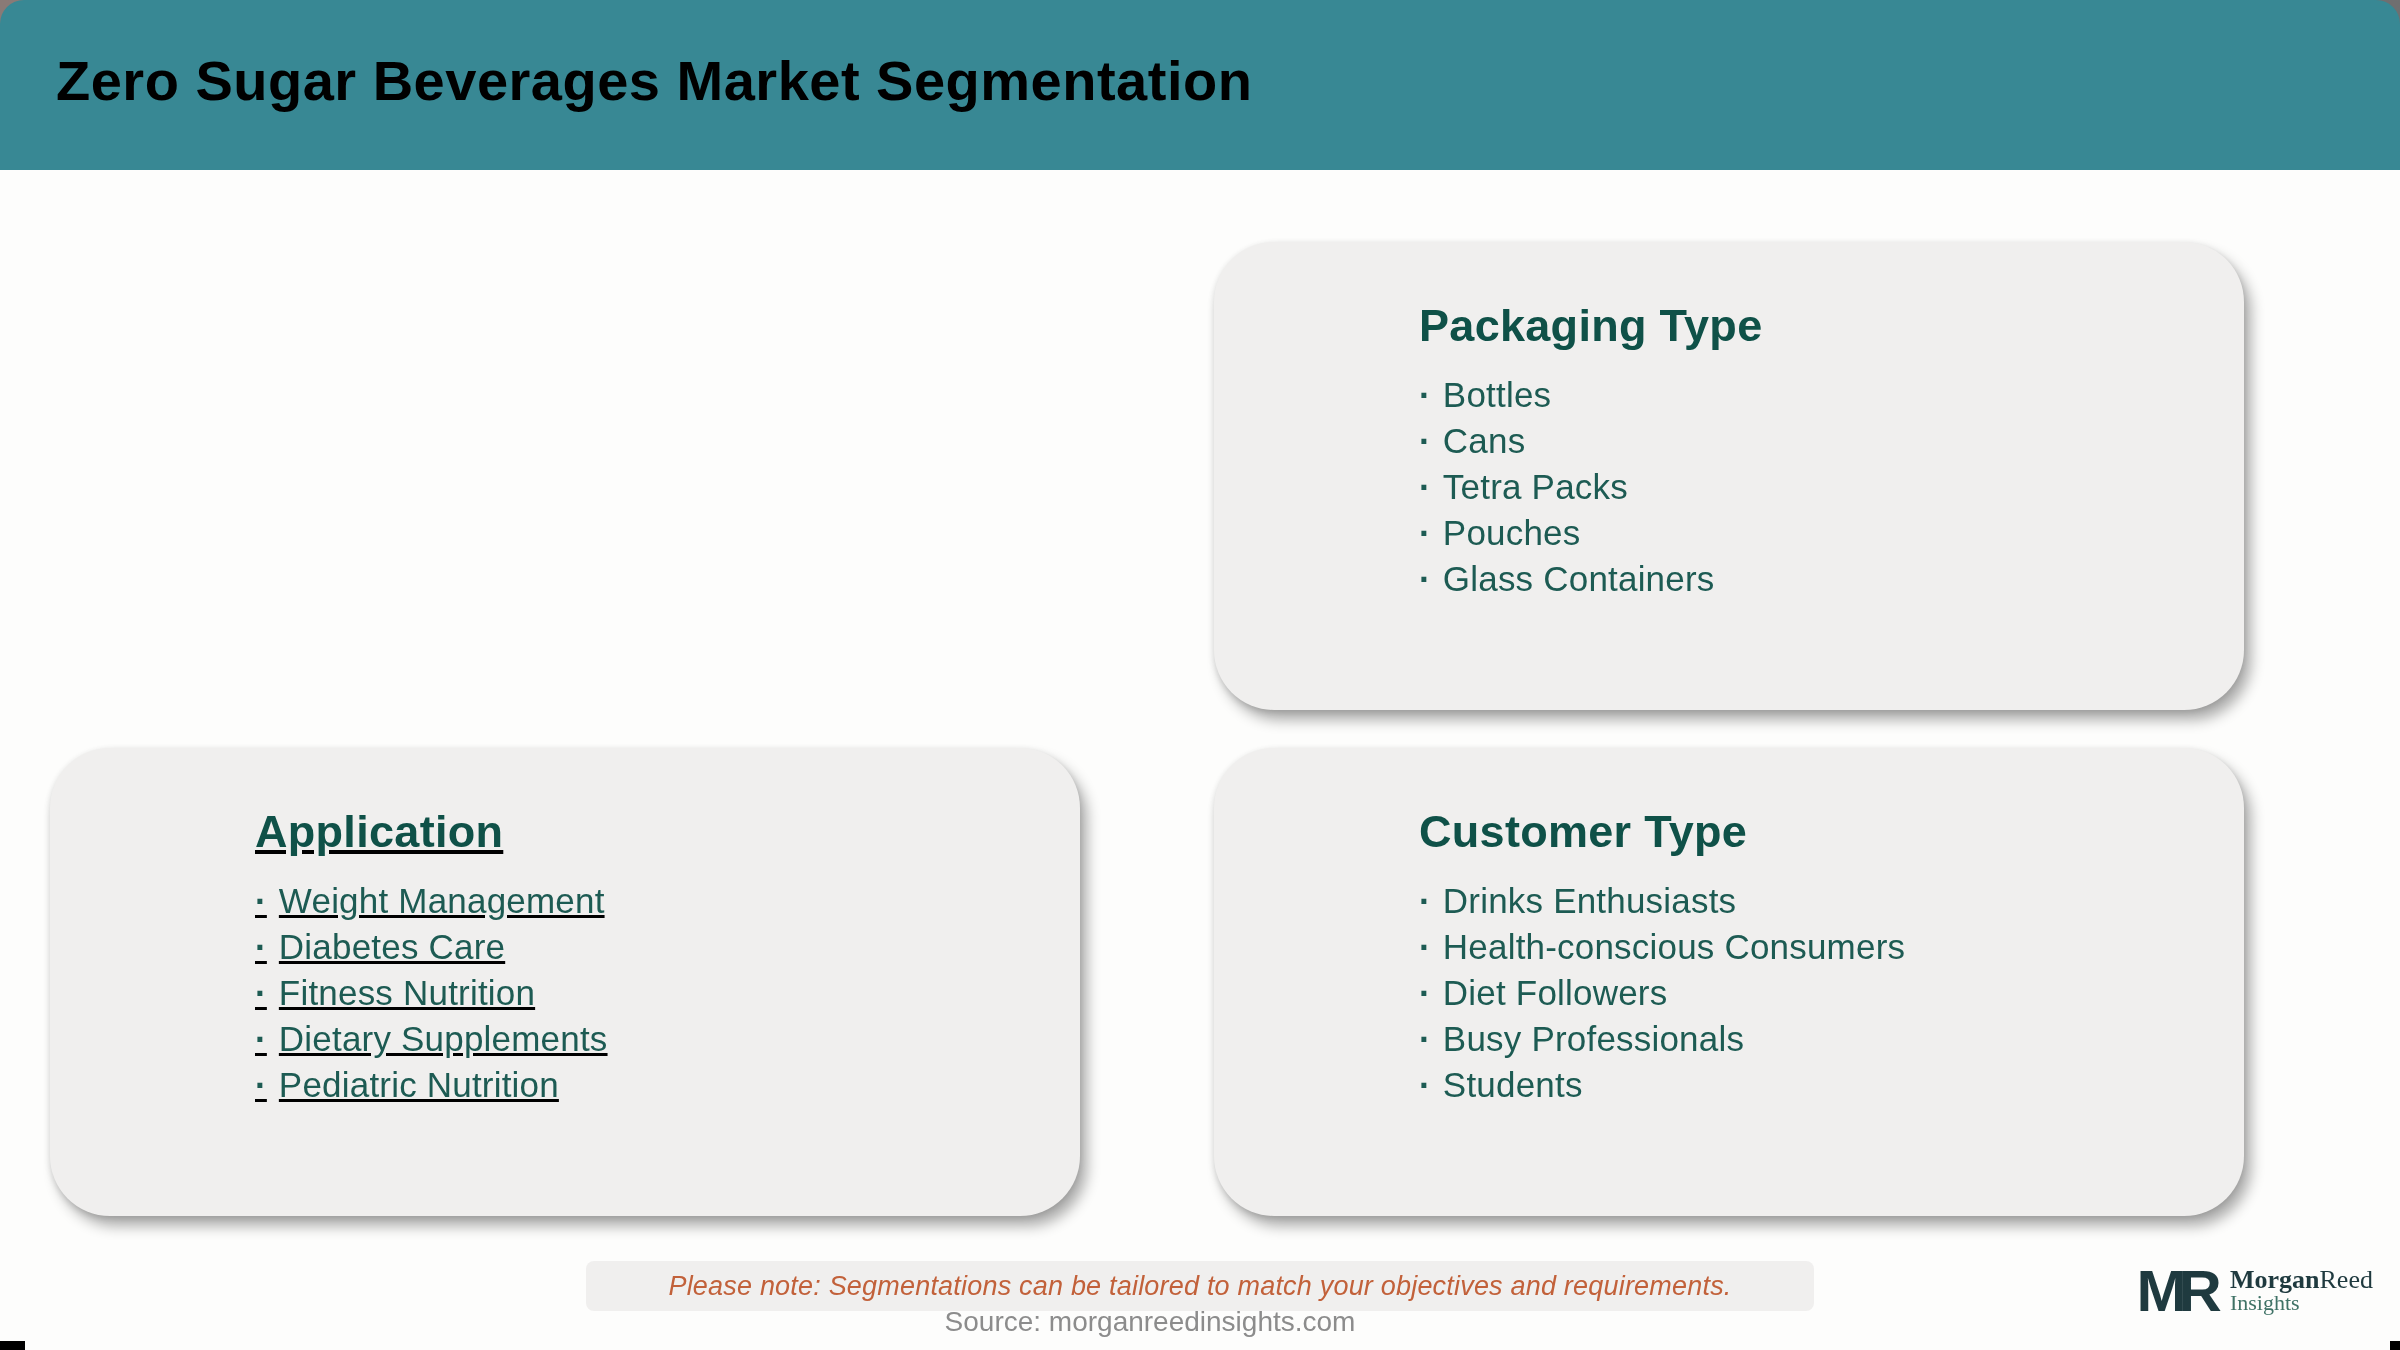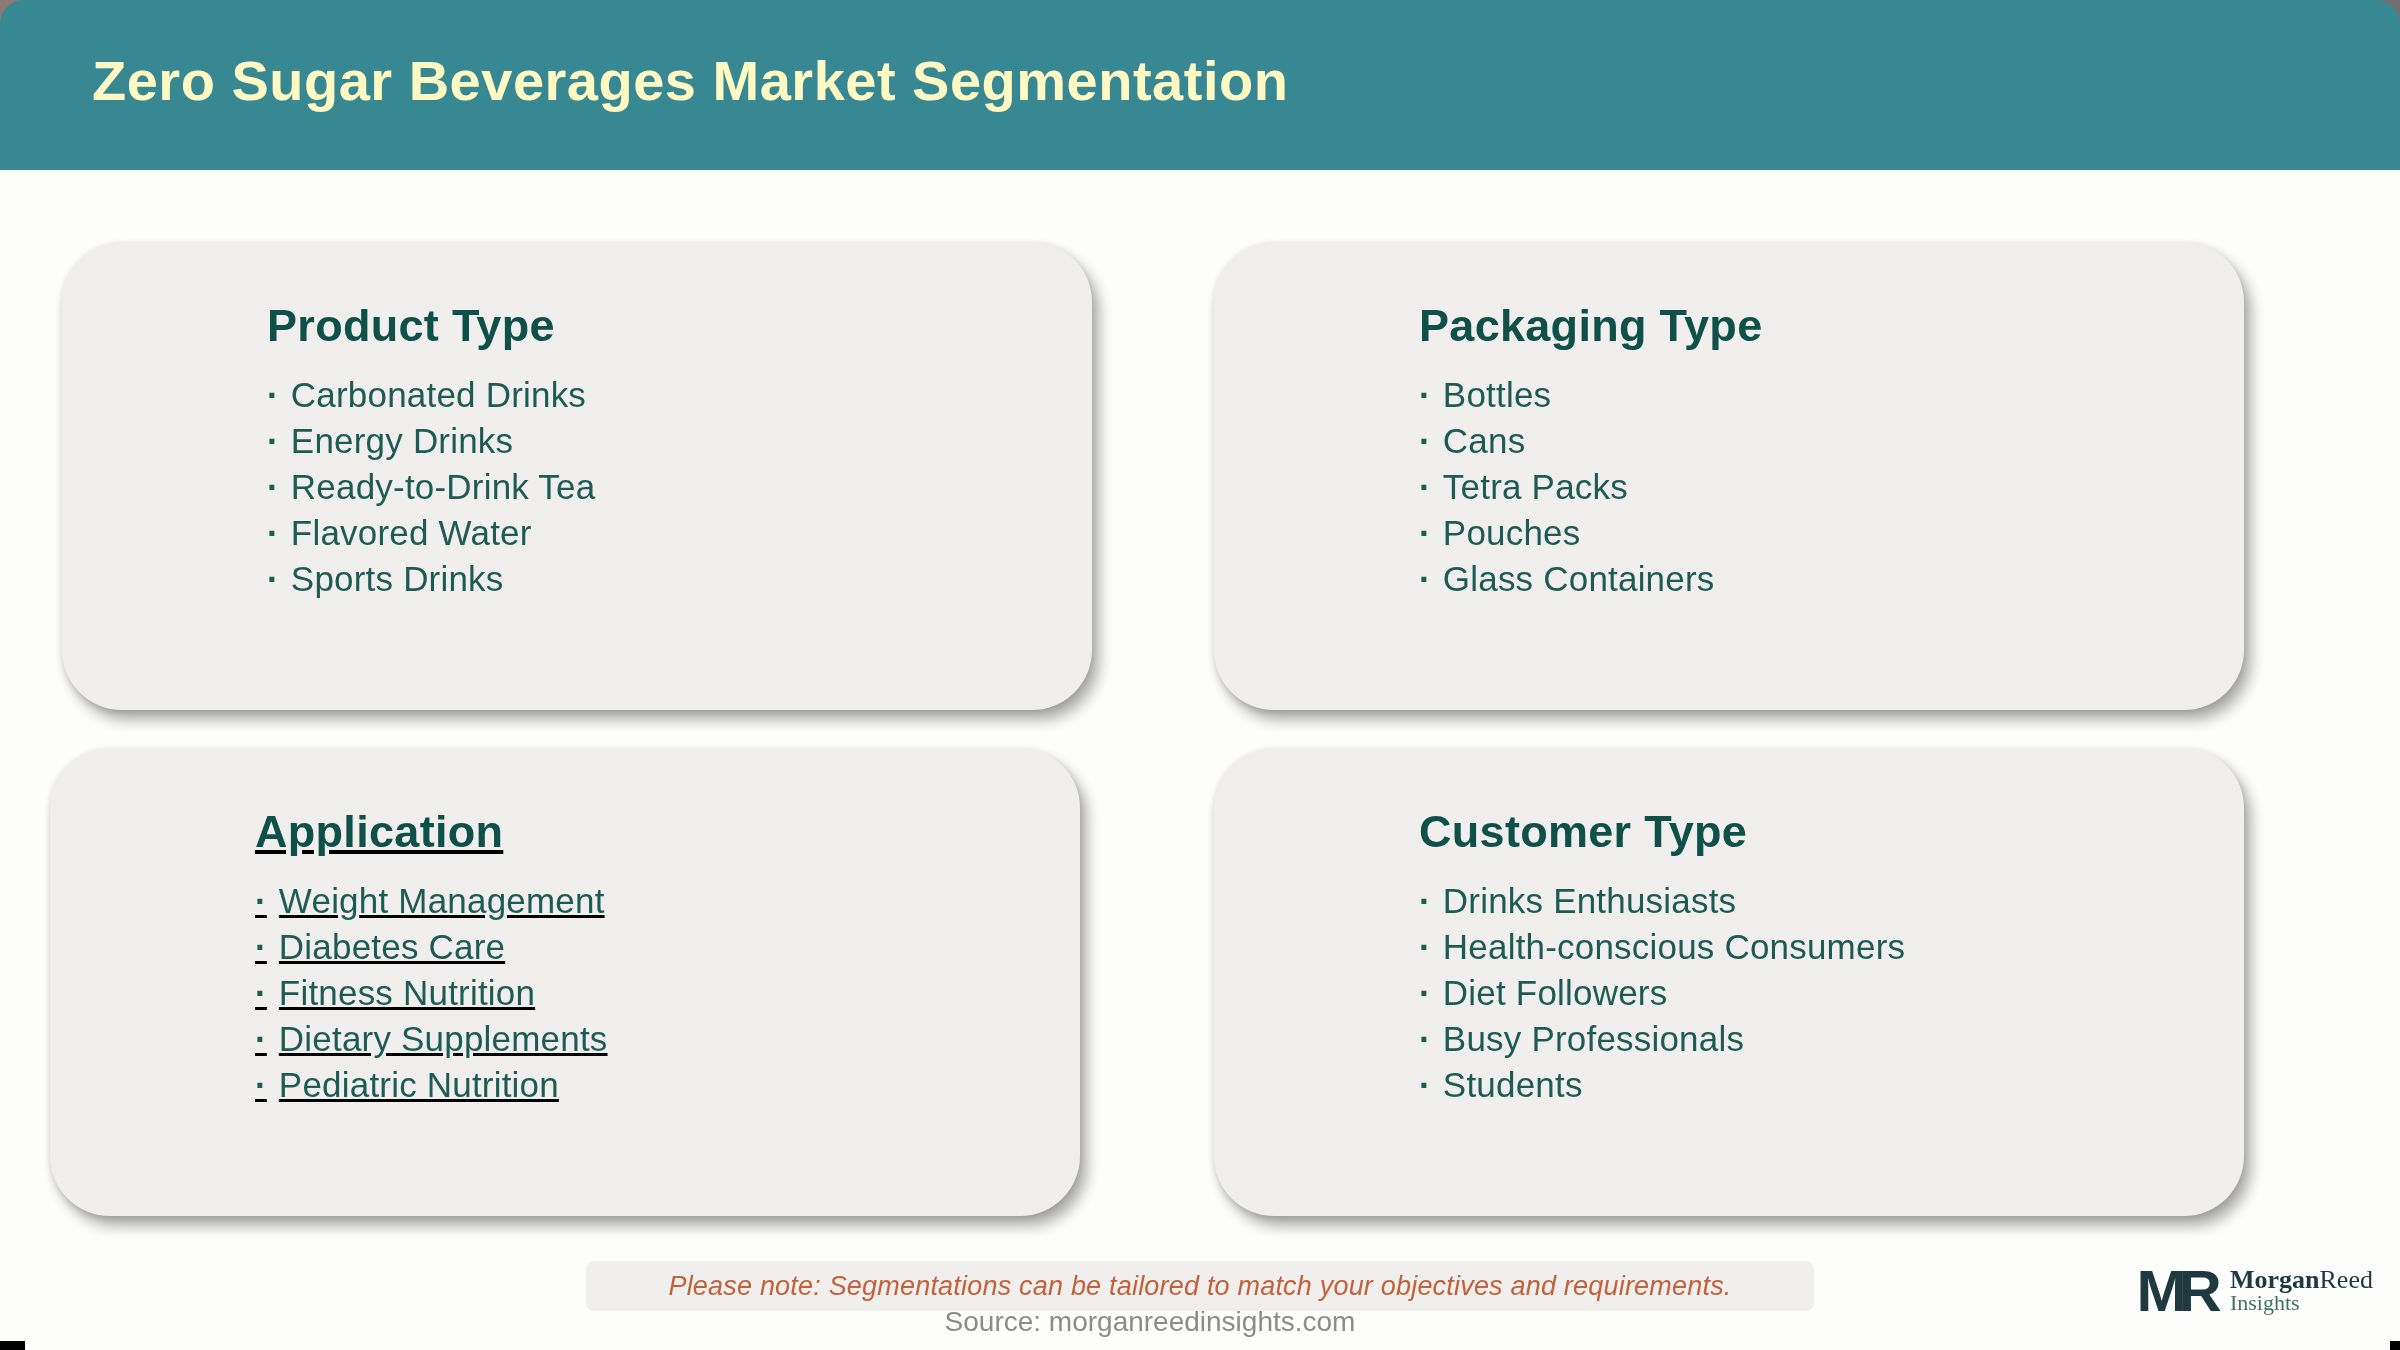--- a/index.html
+++ b/index.html
@@ -15,22 +15,22 @@
     position:absolute;left:0;top:0;width:2400px;height:170px;
     background:linear-gradient(90deg,var(--corner_left,#8a7a76),var(--corner_right,#6f6f70));
   }
   .header{
     position:absolute;left:0;top:0;width:2400px;height:170px;
     background:var(--header_bg,#388894);
     border-radius:24px 24px 0 0;
     display:flex;align-items:center;
   }
   .header h1{
-    margin:0 0 10px 92px;
-    color:#fef9c3;
+    margin:0 0 10px 56px;
+    color:#000000;
     font-size:56px;font-weight:700;letter-spacing:.5px;
   }
   .card{
     position:absolute;
     width:1030px;height:468px;
     background:var(--card_bg,#f0efee);
     border-radius:60px;
     box-shadow:7px 10px 14px rgba(0,0,0,.32), 0 2px 6px rgba(0,0,0,.12);
     box-sizing:border-box;
     padding:58px 40px 0 205px;
@@ -105,30 +105,20 @@
 <body>
 
 <div class="canvas">
 
   <div class="header-backdrop"></div>
 
   <header class="header">
     <h1>Zero Sugar Beverages Market Segmentation</h1>
   </header>
 
-  <section class="card pos-tl">
-    <h2>Product Type</h2>
-    <ul>
-        <li>Carbonated Drinks</li>
-        <li>Energy Drinks</li>
-        <li>Ready-to-Drink Tea</li>
-        <li>Flavored Water</li>
-        <li>Sports Drinks</li>
-      </ul>
-  </section>
 
   <section class="card pos-tr">
     <h2>Packaging Type</h2>
     <ul>
         <li>Bottles</li>
         <li>Cans</li>
         <li>Tetra Packs</li>
         <li>Pouches</li>
         <li>Glass Containers</li>
       </ul>

